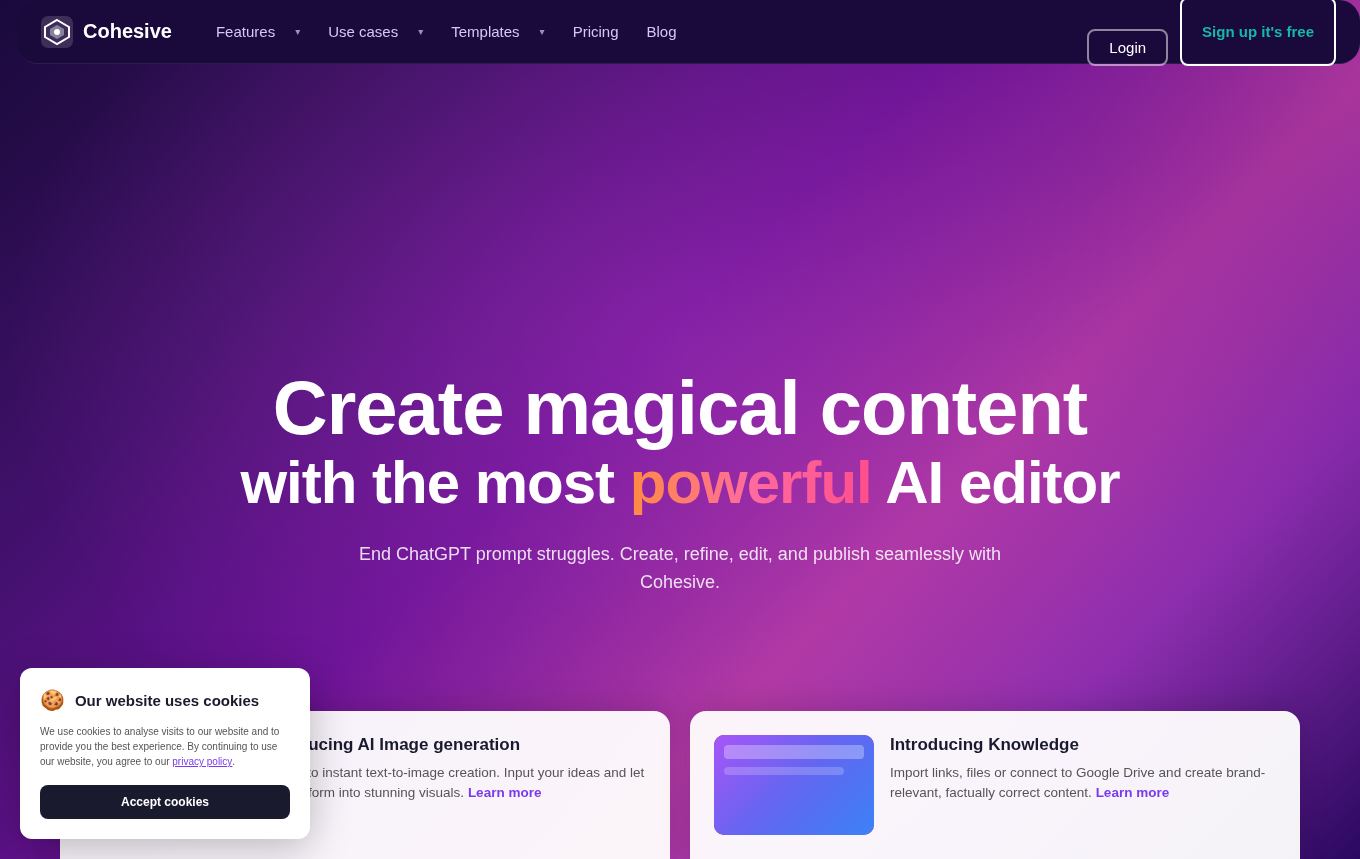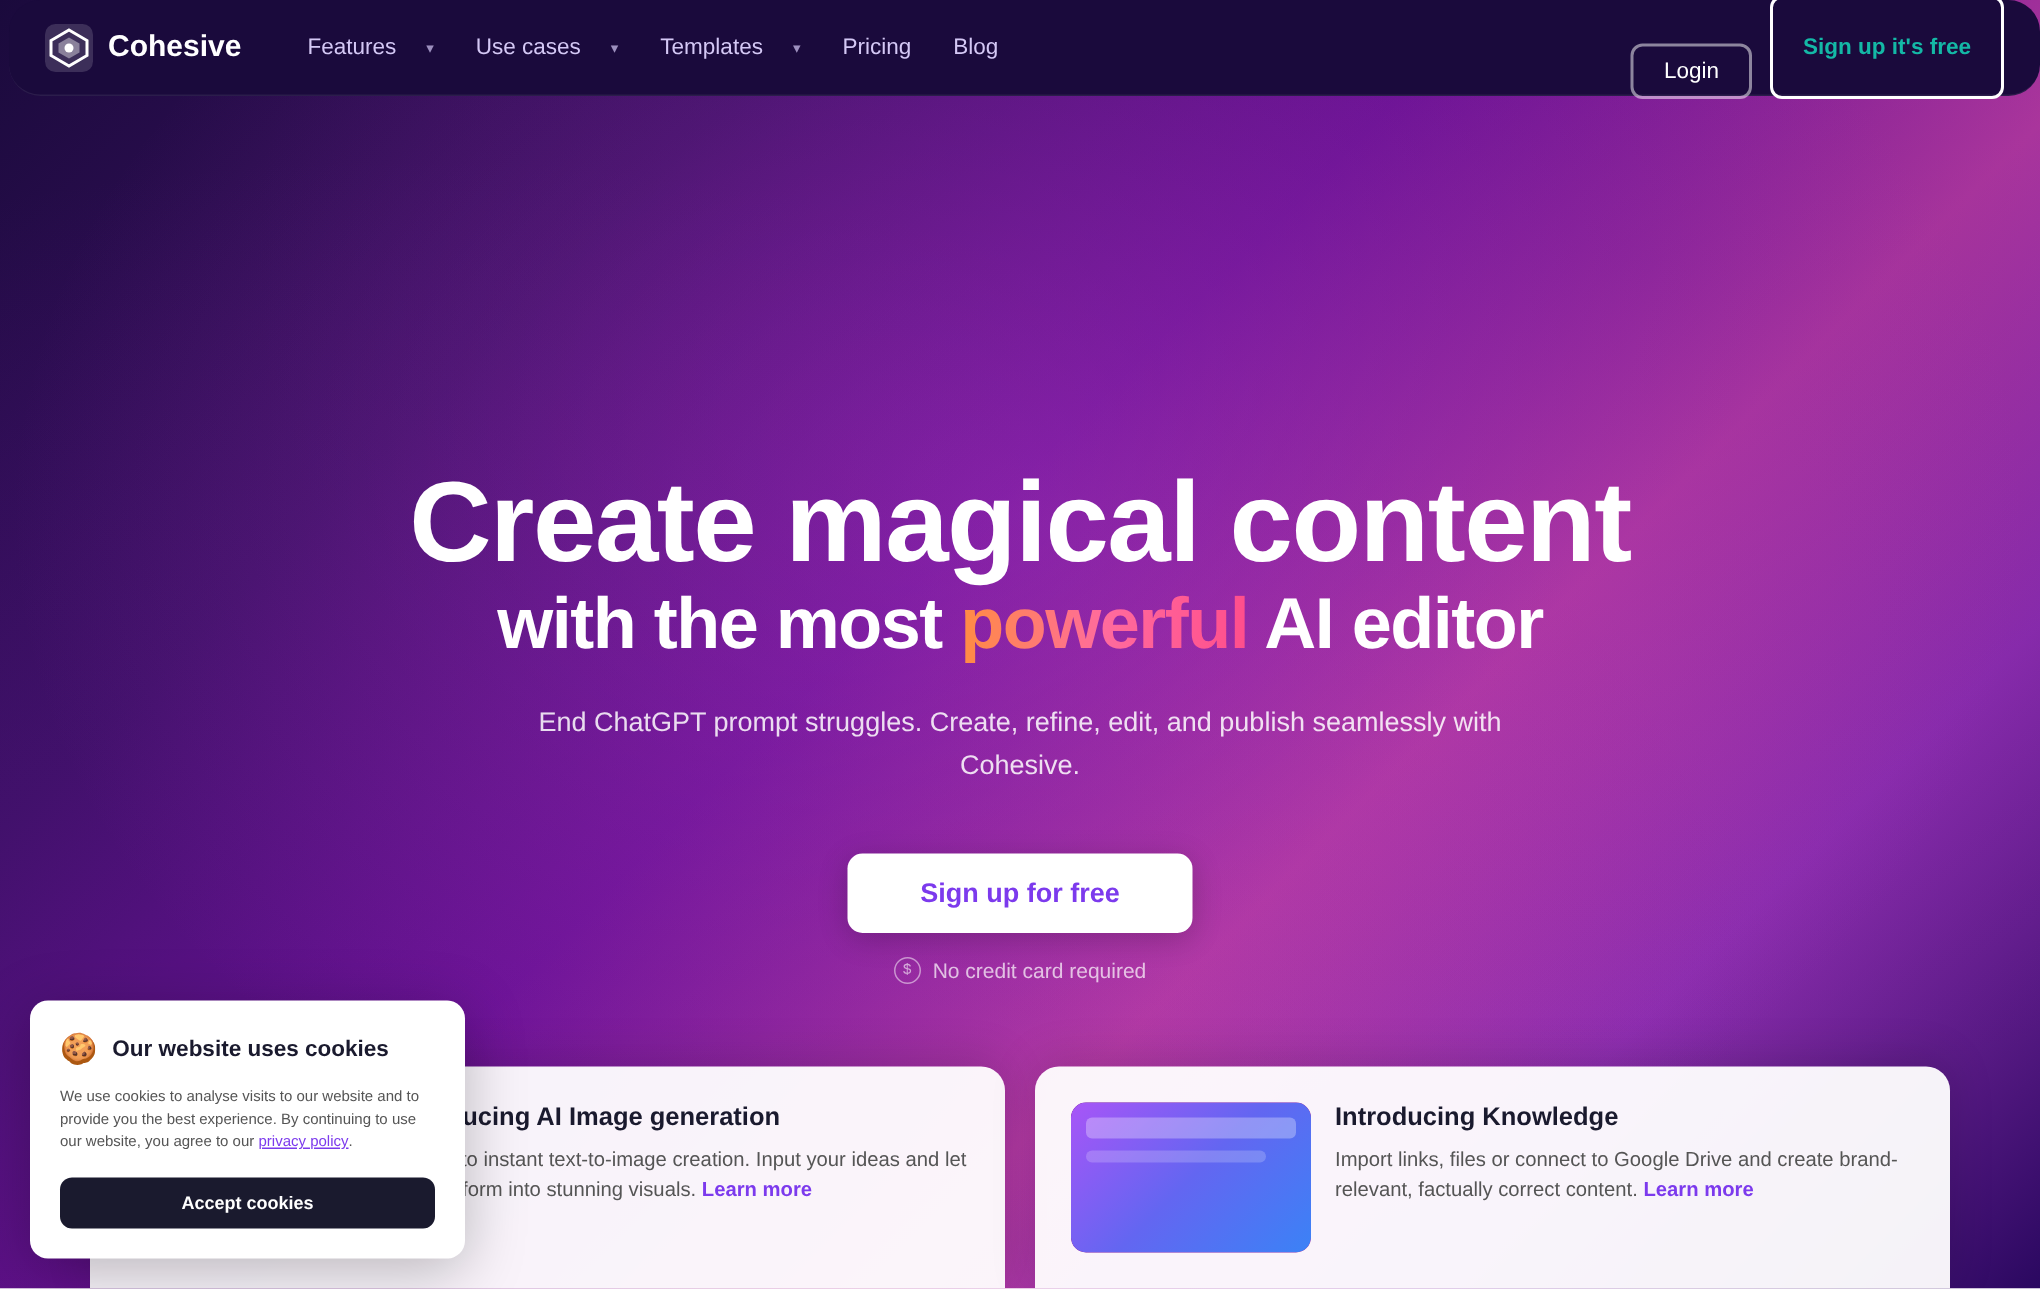--- a/index.html
+++ b/index.html
@@ -1,21 +1,21 @@
 <!DOCTYPE html>
 <html><head>
   <meta charset="utf-8">
   <style>
     * { margin: 0; padding: 0; box-sizing: border-box; }
     body { font-family: -apple-system, BlinkMacSystemFont, 'Segoe UI', sans-serif; overflow-x: hidden; }
 
     
     .navbar {
       position: fixed;
-      top: 0; left: 6px; right: 0;
+      top: 0; left: 17px; right: 0;
       height: 64px;
       background: #1a0a3c;
       display: flex;
       align-items: center;
       justify-content: space-between;
       padding: 0 24px;
       z-index: 100;
       border-bottom: 1px solid rgba(255,255,255,0.08);
       border-radius: 21px;
     }
@@ -116,21 +116,21 @@
       max-width: 1100px;
     }
     .hero-title-line1 {
       font-size: 76px;
       font-weight: 800;
       color: #fff;
       line-height: 1.1;
       letter-spacing: -1px;
     }
     .hero-title-line2 {
-      font-size: 48px;
+      font-size: 60px;
       font-weight: 800;
       color: #fff;
       line-height: 1.1;
       letter-spacing: -1px;
       margin-bottom: 16px;
     }
     .hero-title-powerful {
       background: linear-gradient(90deg, #ff8c42 0%, #ff6b9d 50%, #ff4e8c 100%);
       -webkit-background-clip: text;
       -webkit-text-fill-color: transparent;
@@ -346,27 +346,20 @@
   </div>
 </nav>
 
 <section class="hero">
   <div class="hero-content">
     <h1 class="hero-title-line1">Create magical content</h1>
     <h1 class="hero-title-line2">
       <span>with the most </span><span class="hero-title-powerful">powerful</span><span> AI editor</span>
     </h1>
     <p class="hero-subtitle">End ChatGPT prompt struggles. Create, refine, edit, and publish seamlessly with Cohesive.</p>
-    <div class="hero-cta">
-      <button class="btn-cta">Sign up for free</button>
-      <div class="no-cc">
-        <div class="shield-icon-wrap">$</div>
-        <span>No credit card required</span>
-      </div>
-    </div>
   </div>
 
   <div class="cards-section">
 
     <div class="feature-card">
       <div class="card-image">
         <div class="card-image-inner"></div>
       </div>
       <div class="card-text">
         <h3><span>Introducing AI Image generation</span></h3>

